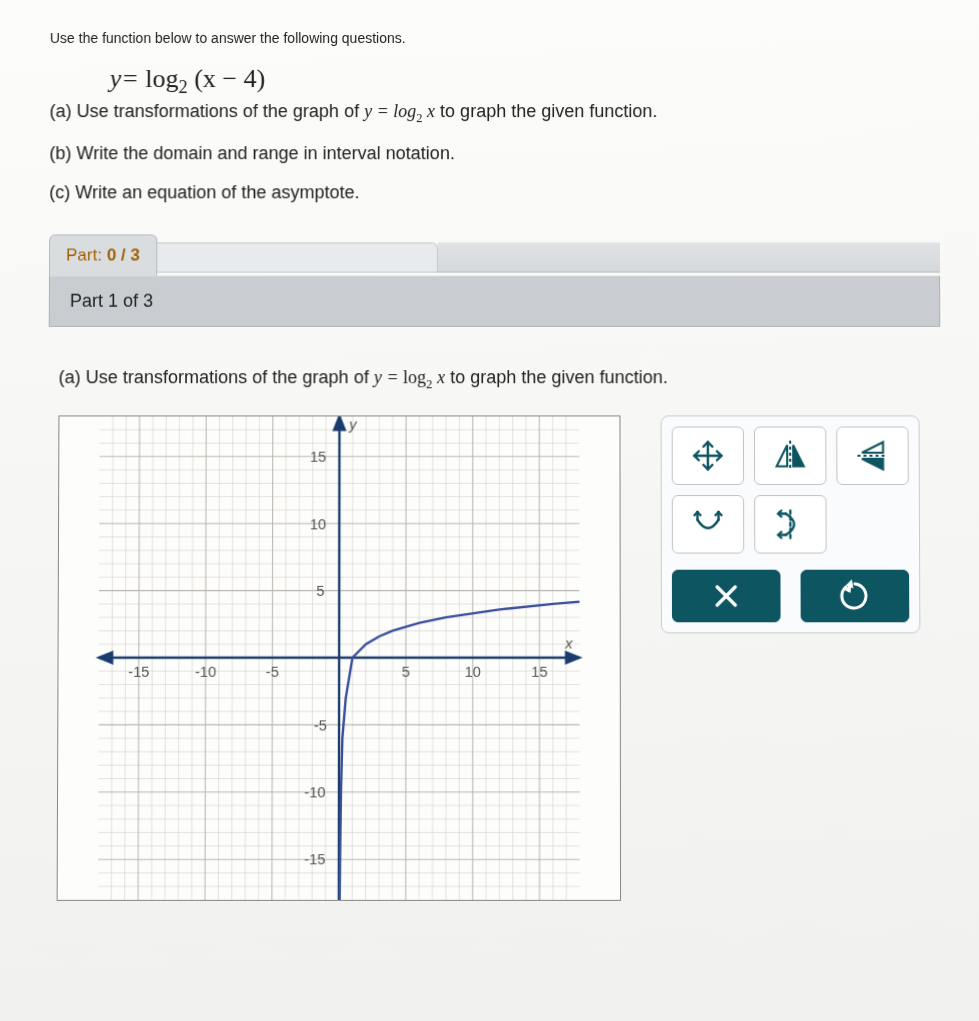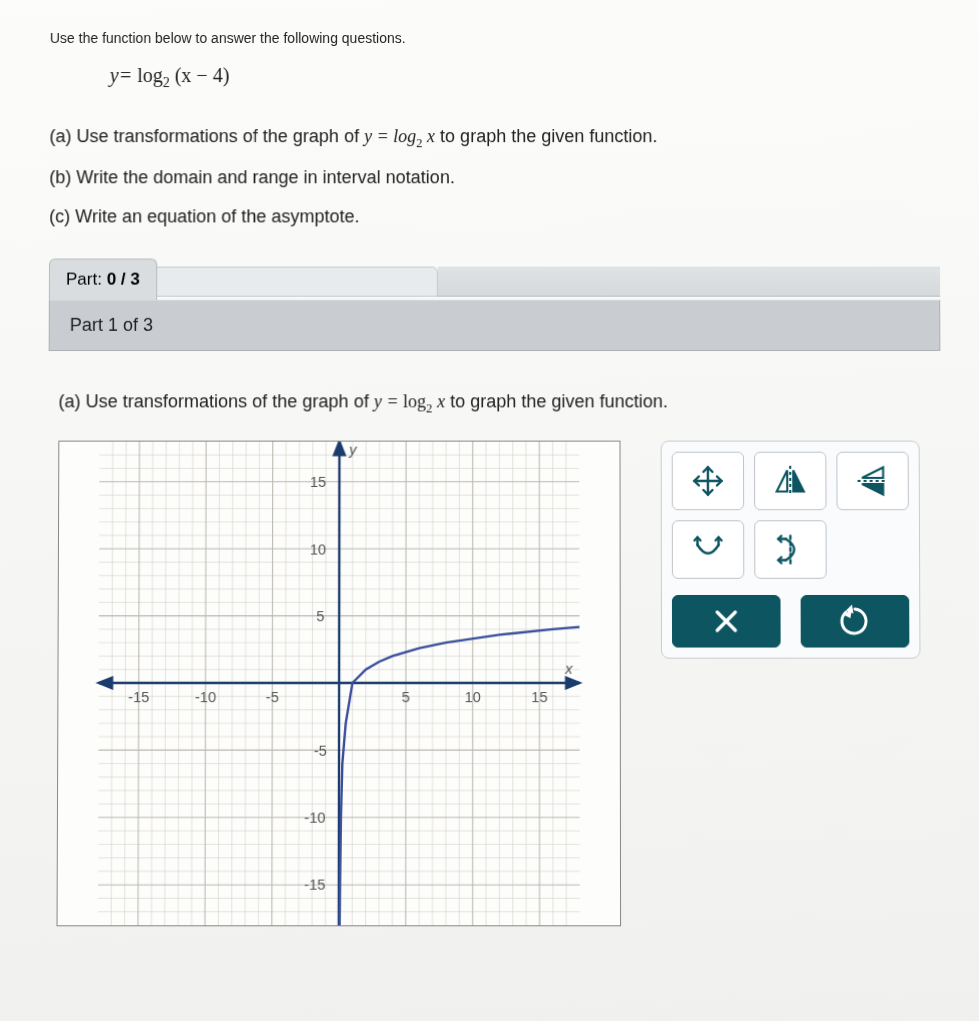--- a/index.html
+++ b/index.html
@@ -13,38 +13,38 @@
     position: relative;
   }
   .page {
     background: linear-gradient(178deg, #fcfcfa 0%, #f0f0ee 100%);
     padding: 30px 40px 0 50px;
     min-height: 1021px;
     transform: perspective(2000px) rotateX(1deg);
     transform-origin: top center;
   }
   .question-stem { font-size: 14px; color: #222; margin-bottom: 18px; }
-  .equation-indent { padding-left: 60px; font-size: 20px; font-style: italic; font-family: 'Times New Roman', serif; margin-bottom: 32px; }
+  .equation-indent { padding-left: 60px; font-size: 26px; font-style: italic; font-family: 'Times New Roman', serif; margin-bottom: 0; }
   .sub-part { font-size: 18px; color: #222; margin-bottom: 12px; line-height: 1.5; }
   .math { font-family: 'Times New Roman', serif; font-style: italic; }
   .sub { font-size: 0.7em; vertical-align: sub; font-style: normal; }
 
   .progress-row {
     margin-top: 28px;
     display: flex;
     align-items: stretch;
   }
   .progress-tab {
     background: #d9dde0;
     border: 1px solid #b8bcc0;
     border-bottom: none;
     border-radius: 6px 6px 0 0;
     padding: 10px 16px;
     font-size: 17px;
-    color: #000000;
+    color: #a16207;
   }
   .progress-tab b { font-weight: bold; }
   .progress-bar-wrap {
     flex: 0 0 280px;
     background: #e8ebee;
     border: 1px solid #c5c9cd;
     border-left: none;
     border-radius: 0 6px 0 0;
     position: relative;
     overflow: hidden;

